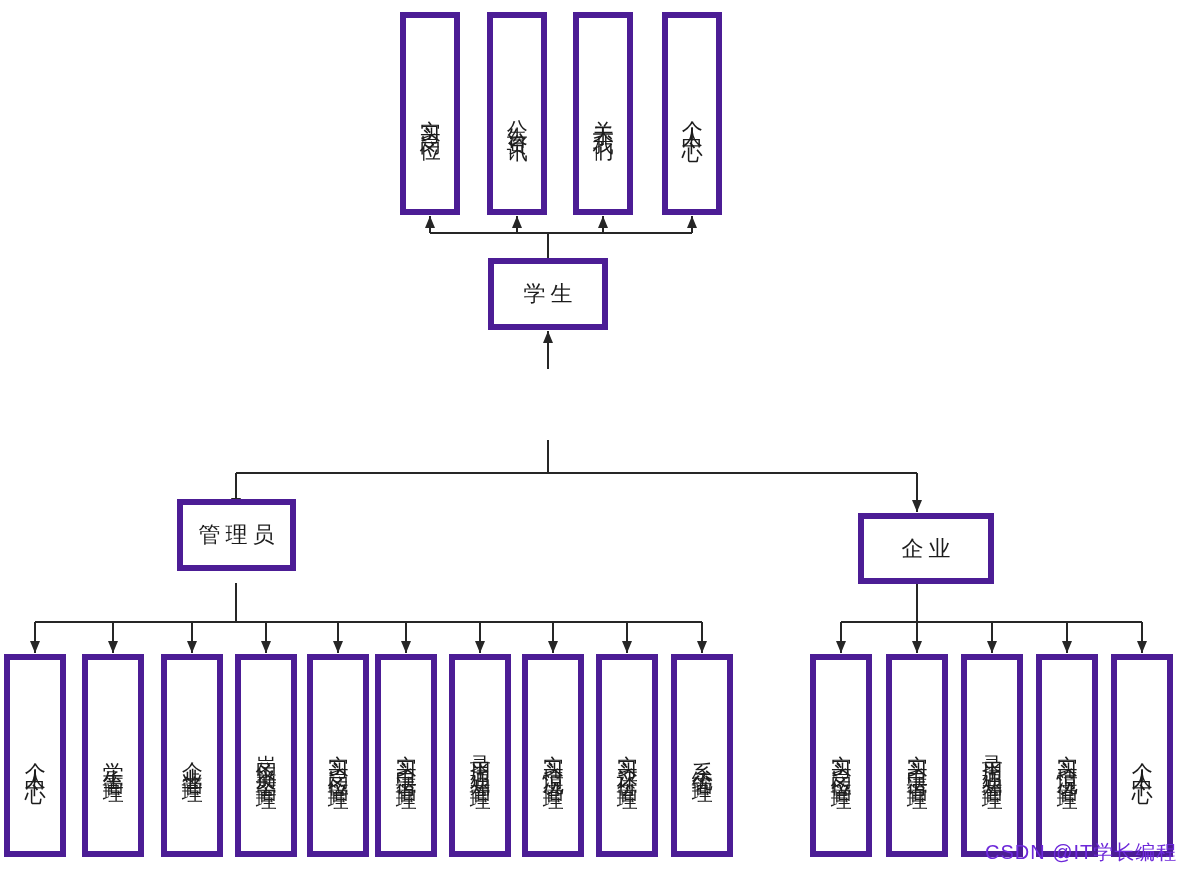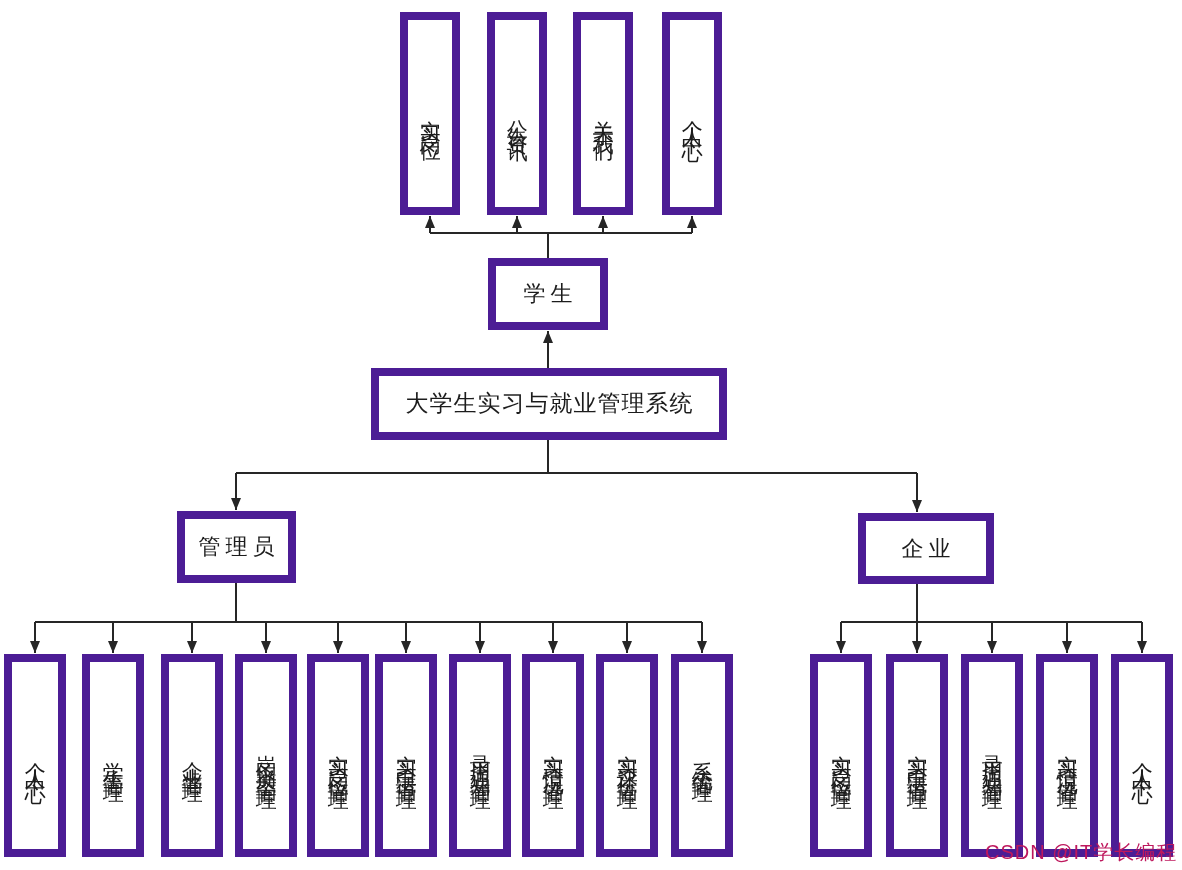--- a/index.html
+++ b/index.html
@@ -7,21 +7,21 @@
     position:relative;
     width:1182px;height:870px;
     background:#ffffff;
     overflow:hidden;
     font-family:"Liberation Serif","DejaVu Serif",serif;
   }
   #wires{position:absolute;left:0;top:0;width:1182px;height:870px;}
   .box{
     position:absolute;
     box-sizing:border-box;
-    border:8px solid #4c1d95;
+    border:6px solid #4c1d95;
     background:#ffffff;
     color:#1c1c1c;
     display:flex;
     align-items:center;
     justify-content:center;
     text-align:center;
     line-height:1.35;
   }
   .vbox{
     writing-mode:vertical-rl;
@@ -30,21 +30,21 @@
     letter-spacing:7px;
     padding-top:7px; 
   }
   .hbox{font-size:22px;letter-spacing:5px;padding-left:5px;}
   .root{font-size:23px;letter-spacing:1px;padding-left:1px;}
   .watermark{
     position:absolute;
     left:985px;top:839px;
     font-size:20px;
     letter-spacing:1px;
-    color:#be185d;
+    color:#6d28d9;
     font-family:"Liberation Sans","DejaVu Sans",sans-serif;
     white-space:nowrap;
   }
 </style>
 </head>
 <body>
 
 <div id="canvas">
 
   <svg id="wires" viewBox="0 0 1182 870" xmlns="http://www.w3.org/2000/svg">
@@ -96,23 +96,22 @@
     </g>
   </svg>
 
   <div class="box vbox" style="left:400px;top:12px;width:60px;height:203px">实习岗位</div>
   <div class="box vbox" style="left:487px;top:12px;width:60px;height:203px">公告资讯</div>
   <div class="box vbox" style="left:573px;top:12px;width:60px;height:203px">关于我们</div>
   <div class="box vbox" style="left:662px;top:12px;width:60px;height:203px">个人中心</div>
 
   <div class="box hbox" style="left:488px;top:258px;width:120px;height:72px">学生</div>
 
-  <div class="box root" style="left:371px;top:368px;width:356px;height:72px">大学生实习与就业管理系统</div>
 
-  <div class="box hbox" style="left:177px;top:511px;width:119px;height:72px">管理员</div>
+  <div class="box hbox" style="left:177px;top:499px;width:119px;height:72px">管理员</div>
   <div class="box hbox" style="left:858px;top:513px;width:136px;height:71px">企业</div>
 
   <div class="box vbox" style="left:4px;top:654px;width:62px;height:203px">个人中心</div>
   <div class="box vbox" style="left:82px;top:654px;width:62px;height:203px">学生管理</div>
   <div class="box vbox" style="left:161px;top:654px;width:62px;height:203px">企业管理</div>
   <div class="box vbox" style="left:235px;top:654px;width:62px;height:203px">岗位类型管理</div>
   <div class="box vbox" style="left:307px;top:654px;width:62px;height:203px">实习岗位管理</div>
   <div class="box vbox" style="left:375px;top:654px;width:62px;height:203px">实习申请管理</div>
   <div class="box vbox" style="left:449px;top:654px;width:62px;height:203px">录用通知管理</div>
   <div class="box vbox" style="left:522px;top:654px;width:62px;height:203px">实习情况管理</div>

